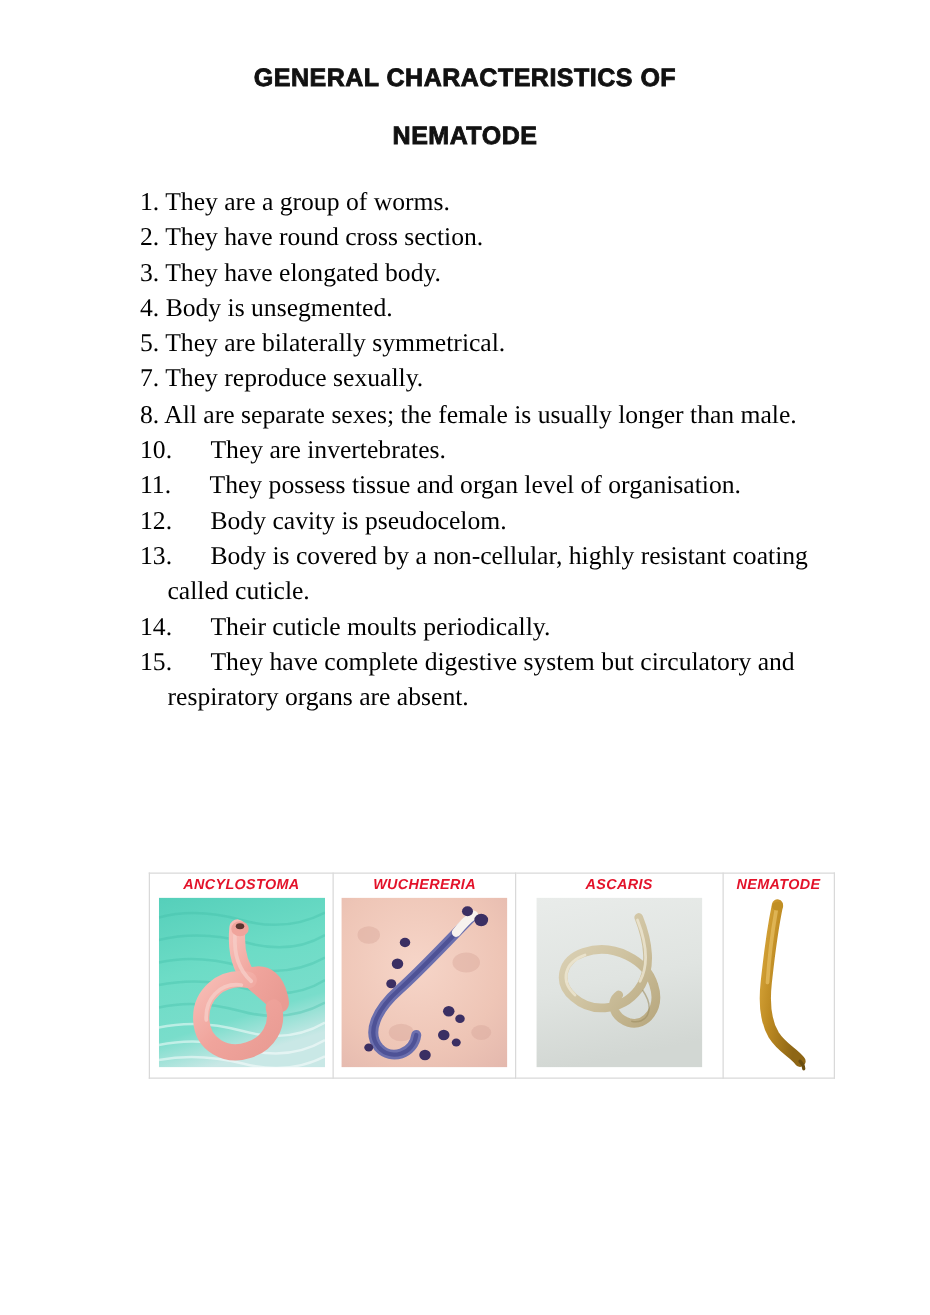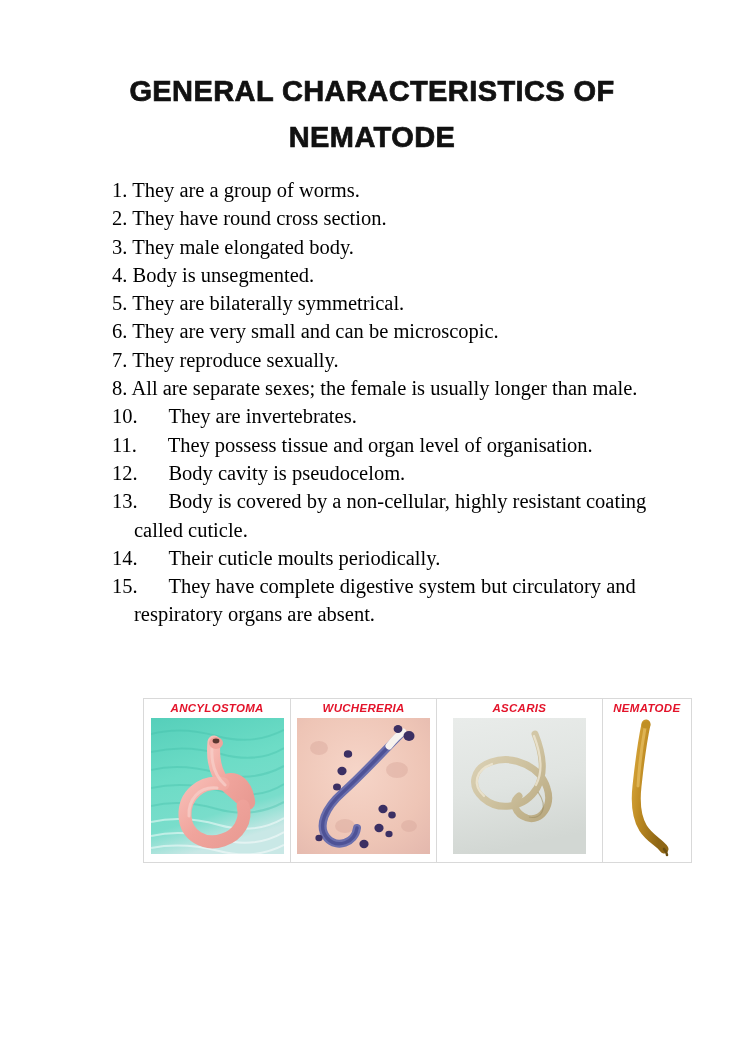--- a/index.html
+++ b/index.html
@@ -14,25 +14,25 @@
     height: 1052px;
     position: relative;
     overflow: hidden;
     font-family: "Liberation Serif", "DejaVu Serif", serif;
     color: #000000;
   }
 
   
   #doc-title {
     margin: 0;
-    padding: 68px 90px 0 90px;
+    padding: 40px 90px 0 90px;
     text-align: center;
     font-family: "Liberation Sans", "DejaVu Sans", sans-serif;
     font-weight: 900;
-    font-size: 29px;
+    font-size: 20px;
     letter-spacing: 0.4px;
     line-height: 46px;
     color: #111111;
     -webkit-text-stroke: 0.7px #111111;
   }
   #doc-title .title-line { display: block; }
 
   
   #char-list {
     margin: 0;
@@ -60,21 +60,21 @@
   }
   .num-gap-wide::after {
     content: "\00a0\00a0\00a0\00a0\00a0\00a0";
     white-space: pre;
   }
   .item-text { display: inline; }
 
   
   #figure-table {
     position: absolute;
-    left: 143px;
+    left: 119px;
     top: 698px;
     width: 549px;
     height: 163px;
     border-collapse: collapse;
     border-spacing: 0;
   }
   #figure-table td {
     border: 1px solid #d9d9d9;
     padding: 0;
     vertical-align: top;
@@ -119,30 +119,27 @@
 </h1>
 
 <ol id="char-list">
   <li class="char-item">
     <span class="item-num num-gap-narrow">1.</span><span class="item-text">They are a group of worms.</span>
   </li>
   <li class="char-item">
     <span class="item-num num-gap-narrow">2.</span><span class="item-text">They have round cross section.</span>
   </li>
   <li class="char-item">
-    <span class="item-num num-gap-narrow">3.</span><span class="item-text">They male elongated body.</span>
+    <span class="item-num num-gap-narrow">3.</span><span class="item-text">They have elongated body.</span>
   </li>
   <li class="char-item">
     <span class="item-num num-gap-narrow">4.</span><span class="item-text">Body is unsegmented.</span>
   </li>
   <li class="char-item">
     <span class="item-num num-gap-narrow">5.</span><span class="item-text">They are bilaterally symmetrical.</span>
-  </li>
-  <li class="char-item">
-    <span class="item-num num-gap-narrow">6.</span><span class="item-text">They are very small and can be microscopic.</span>
   </li>
   <li class="char-item">
     <span class="item-num num-gap-narrow">7.</span><span class="item-text">They reproduce sexually.</span>
   </li>
   <li class="char-item">
     <span class="item-num num-gap-narrow">8.</span><span class="item-text">All are separate sexes; the female is usually longer than male.</span>
   </li>
   <li class="char-item wide">
     <span class="item-num num-gap-wide">10.</span><span class="item-text">They are invertebrates.</span>
   </li>

